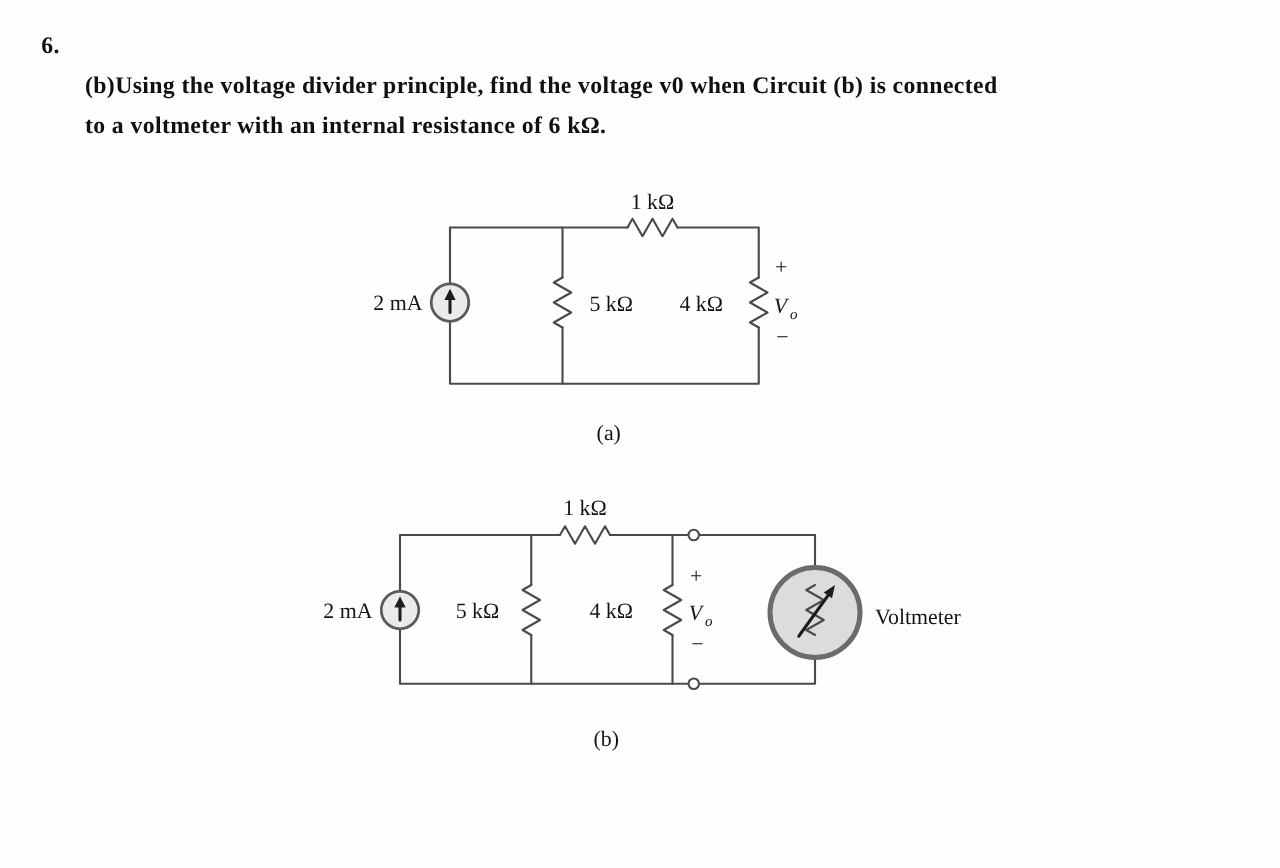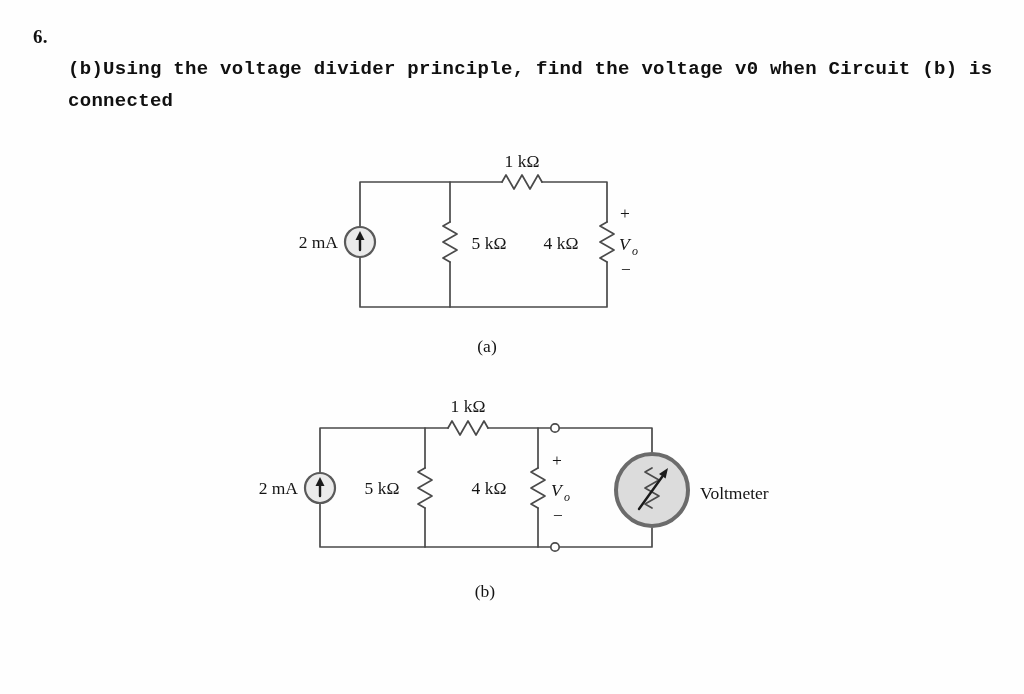--- a/index.html
+++ b/index.html
@@ -32,21 +32,20 @@
     display: flex;
     align-items: baseline;
   }
   .problem .num {
     display: inline-block;
     width: 35px;
     flex: 0 0 35px;
   }
   .problem .indent {
     margin-left: 35px;
-    font-family: Liberation Mono, monospace;
   }
   svg.circuits {
     position: absolute;
     left: 0;
     top: 0;
   }
   .wire {
     stroke: #4a4a4a;
     stroke-width: 1.7;
     fill: none;
@@ -106,20 +105,21 @@
 </head>
 <body>
 
 <div class="page">
 
   <div class="problem">
     <div class="line-row">
       <span class="num">6.</span>
     </div>
     <div class="indent">(b)Using the voltage divider principle, find the voltage v0 when Circuit (b) is connected</div>
+    <div class="indent">to a voltmeter with an internal resistance of 6 kΩ.</div>
   </div>
 
   <svg class="circuits" width="1024" height="694" viewBox="0 0 1024 694">
 
     <g>
 
       <path class="wire" d="M360 227 L360 182 L502 182"></path>
       <path class="res" d="M502 182 l4 -7 l8 14 l8 -14 l8 14 l8 -14 l4 7"></path>
       <path class="wire" d="M542 182 L607 182 L607 222"></path>
       <path class="res" d="M607 222 l-7 4 l14 8 l-14 8 l14 8 l-14 8 l7 4"></path>

